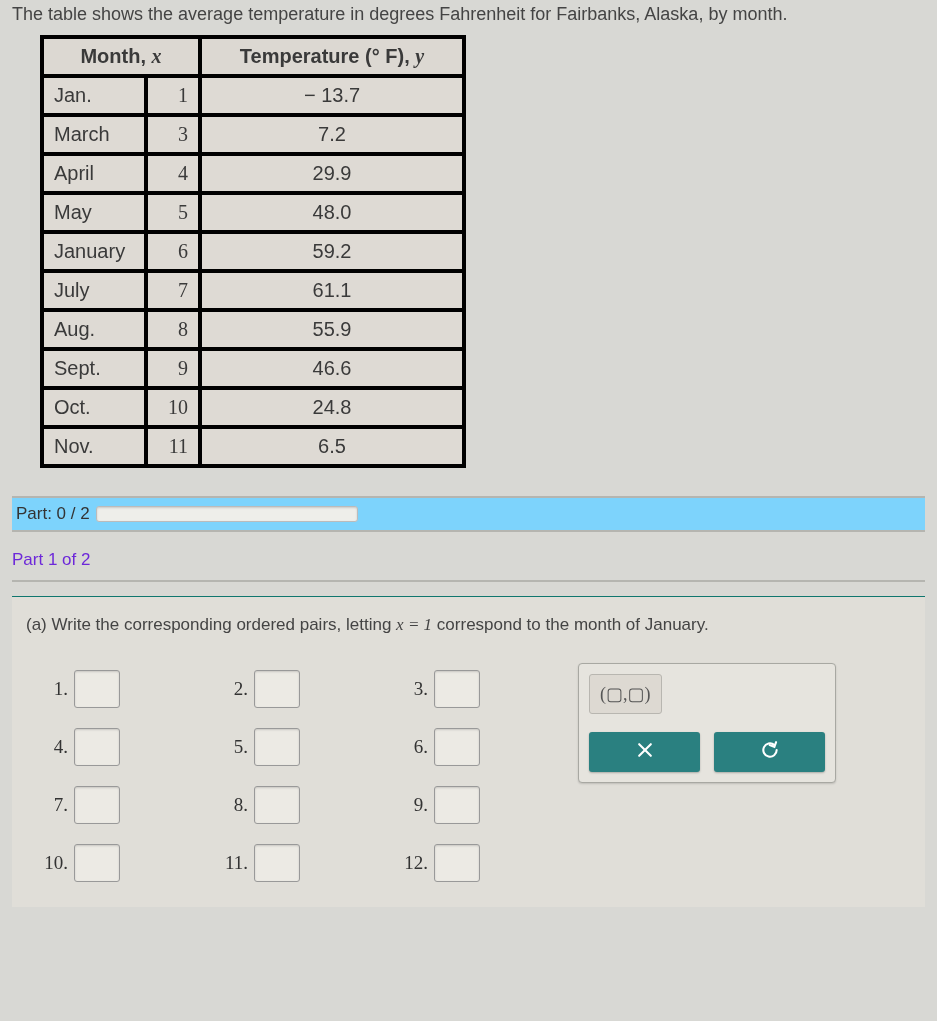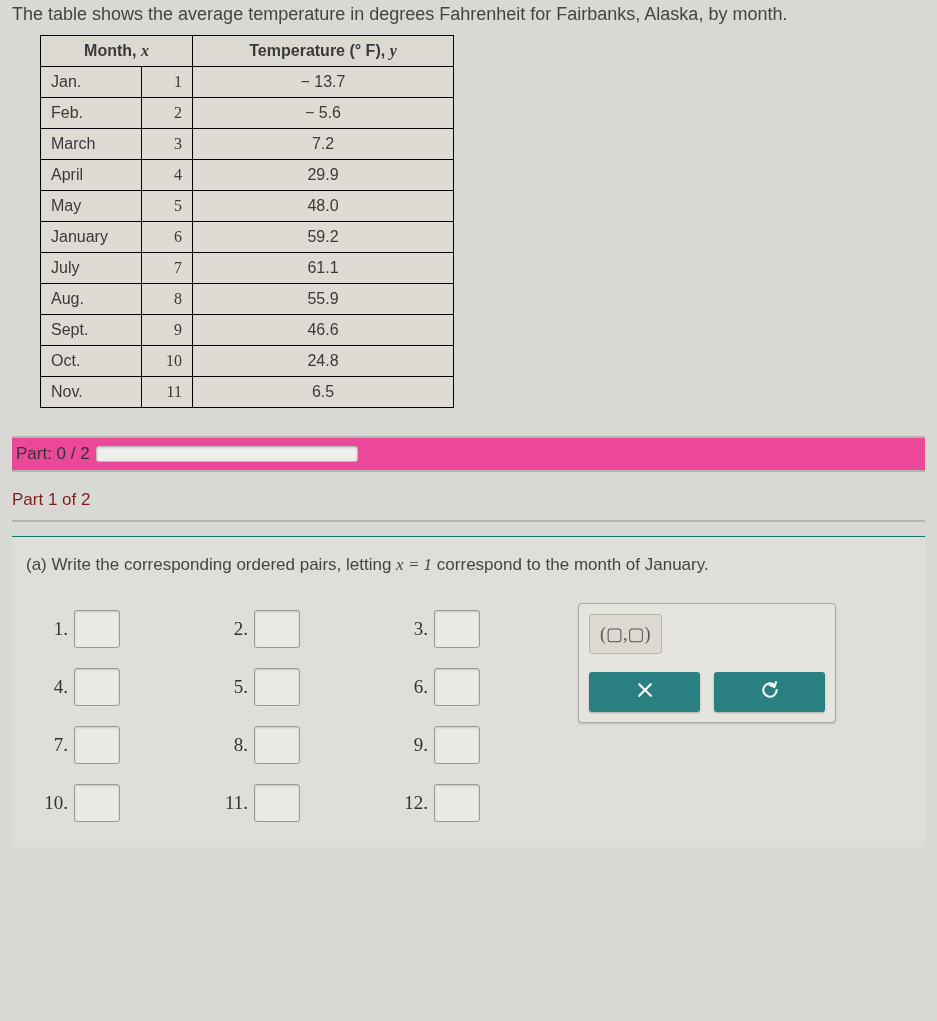--- a/index.html
+++ b/index.html
@@ -17,56 +17,56 @@
     font-size: 18px;
     color: #444;
     margin: 4px 0 10px 0;
   }
   table.data {
     border-collapse: collapse;
     margin-left: 28px;
     background: #dedad4;
   }
   table.data th, table.data td {
-    border: 1px solid #000000;
+    border: 4px solid #000000;
     padding: 6px 10px;
-    font-size: 16px;
+    font-size: 20px;
   }
   table.data th {
     font-weight: bold;
     background: #dcd8d2;
   }
   .month-col { width: 80px; text-align: left; }
   .num-col { width: 30px; text-align: right; font-family: 'Times New Roman', serif; }
   .temp-col { width: 240px; text-align: center; font-family: Liberation Sans, sans-serif; }
   .header-month { text-align: center; }
   .header-temp { font-family: Arial, sans-serif; }
   .header-temp .var { font-style: italic; font-family: 'Times New Roman', serif; }
 
   .part-bar {
     margin: 28px 0 18px 0;
     display: flex;
     align-items: center;
     gap: 6px;
     border-top: 2px solid #b5b5b0;
     border-bottom: 2px solid #b5b5b0;
     padding: 6px 4px;
-    background: #ec4899;
+    background: #7dd3fc;
   }
   .part-bar .label { font-size: 17px; color: #333; }
   .progress {
     width: 260px; height: 14px; background: #eeeeea;
     border: 1px solid #bbb;
     border-radius: 3px;
     box-shadow: inset 0 1px 2px rgba(0,0,0,0.15);
   }
 
   .part-title {
     font-size: 17px;
-    color: #7f1d1d;
+    color: #6d28d9;
     margin-bottom: 14px;
     border-bottom: 2px solid #b5b5b0;
     padding-bottom: 10px;
   }
 
   .question {
     background: #e0ded8;
     padding: 18px 14px;
     border-top: 1px solid #0f766e;
   }
@@ -162,25 +162,20 @@
         <th class="header-temp">
           <span>Temperature (° F),</span> <span class="var">y</span>
         </th>
       </tr>
     </thead>
     <tbody id="tbody">
         <tr>
           <td class="month-col">Jan.</td>
           <td class="num-col">1</td>
           <td class="temp-col">− 13.7</td>
-        </tr>
-        <tr>
-          <td class="month-col">Feb.</td>
-          <td class="num-col">2</td>
-          <td class="temp-col">− 5.6</td>
         </tr>
         <tr>
           <td class="month-col">March</td>
           <td class="num-col">3</td>
           <td class="temp-col">7.2</td>
         </tr>
         <tr>
           <td class="month-col">April</td>
           <td class="num-col">4</td>
           <td class="temp-col">29.9</td>

